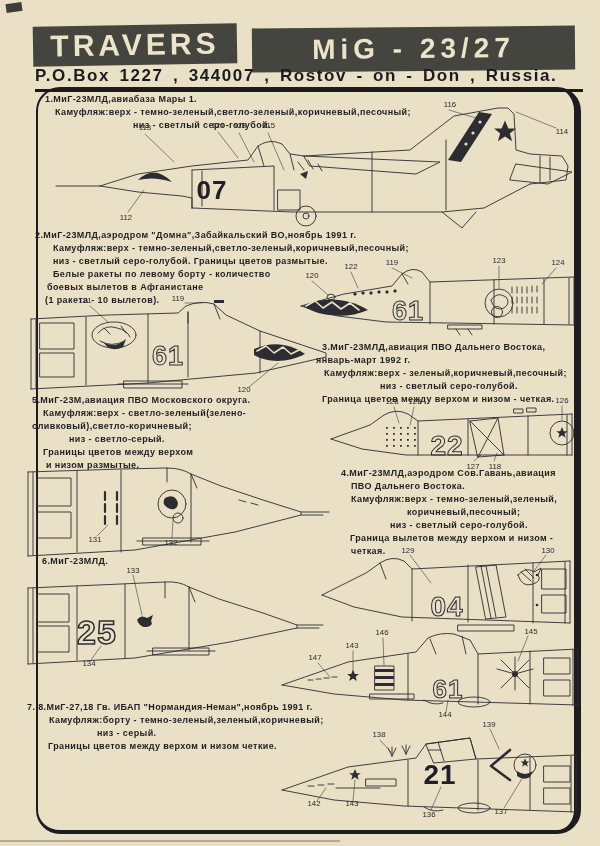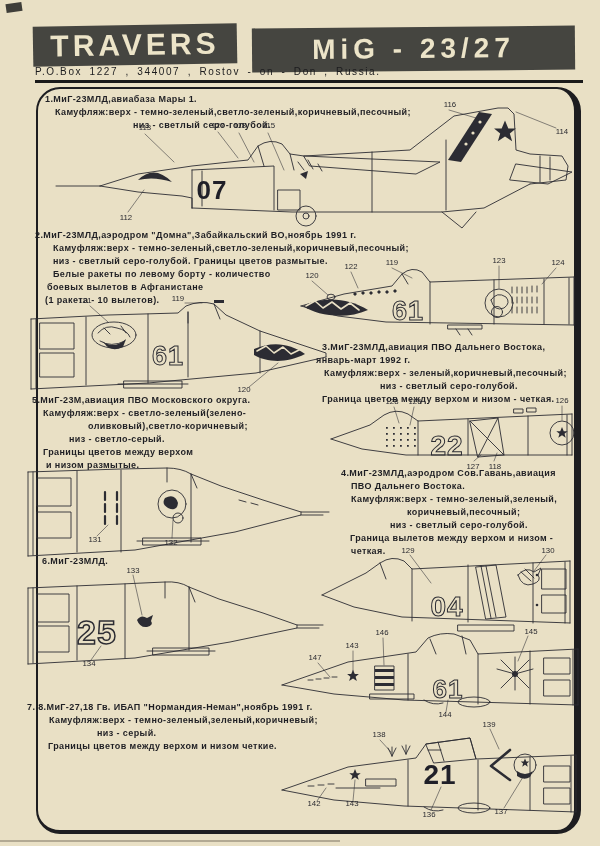--- a/index.html
+++ b/index.html
@@ -5,22 +5,22 @@
   html,body{margin:0;padding:0}
   body{width:600px;height:846px;position:relative;overflow:hidden;
        background:#e9e0c5;font-family:"Liberation Sans",sans-serif}
   .page{position:absolute;inset:0}
   .box{position:absolute;background:#454540;color:#ece4c8;display:flex;
        align-items:center;justify-content:center;font-weight:bold}
   .brand{left:33px;top:25px;width:204px;height:40px;font-size:30px;
          letter-spacing:4px;transform:rotate(-1deg)}
   .title{left:252px;top:27px;width:323px;height:44px;font-size:28px;
          letter-spacing:5px;transform:rotate(-0.5deg)}
-  .address{position:absolute;left:35px;top:66px;width:548px;font-size:10px;
-           font-weight:normal;letter-spacing:1.6px;word-spacing:3px;color:#1c1c1e;
+  .address{position:absolute;left:35px;top:66px;width:548px;font-size:17px;
+           font-weight:bold;letter-spacing:1.6px;word-spacing:3px;color:#1c1c1e;
            border-bottom:3.5px solid #1a1a1a;padding-bottom:3px;white-space:nowrap}
   .sheet{position:absolute;left:36px;top:87px;width:545px;height:747px;
          box-sizing:border-box;border:2.5px solid #1d1d20;border-right-width:7px;
          border-bottom-width:4px;border-radius:24px}
   .speck{position:absolute;left:6px;top:3px;width:16px;height:9px;
          background:#3f3e39;transform:rotate(-8deg)}
   .paper-edge{position:absolute;left:0;top:840px;width:340px;height:2px;
               background:#9a927e;opacity:.7}
   .sec{position:absolute;color:#1f1f24;font-size:9px;font-weight:bold;
        letter-spacing:.4px;line-height:13px;white-space:nowrap}
@@ -94,33 +94,33 @@
     <div style="margin-left:16px">Камуфляж:верх - темно-зеленый,зеленый,</div>
     <div style="margin-left:72px">коричневый,песочный;</div>
     <div style="margin-left:55px">низ - светлый серо-голубой.</div>
     <div style="margin-left:15px">Граница вылетов между верхом и низом -</div>
     <div style="margin-left:16px">четкая.</div>
   </div>
 
   <div class="sec" style="left:32px;top:394px">
     <div>5.МиГ-23М,авиация ПВО Московского округа.</div>
     <div style="margin-left:11px">Камуфляж:верх - светло-зеленый(зелено-</div>
-    <div style="margin-left:56px">оливковый),светло-коричневый;</div>
+    <div style="">оливковый),светло-коричневый;</div>
     <div style="margin-left:37px">низ - светло-серый.</div>
     <div style="margin-left:11px">Границы цветов между верхом</div>
     <div style="margin-left:14px">и низом размытые.</div>
   </div>
 
   <div class="sec" style="left:42px;top:555px">
     <div>6.МиГ-23МЛД.</div>
   </div>
 
   <div class="sec" style="left:27px;top:701px">
     <div>7. 8.МиГ-27,18 Гв. ИБАП "Нормандия-Неман",ноябрь 1991 г.</div>
-    <div style="margin-left:22px">Камуфляж:верх - темно-зеленый,зеленый,коричневый;</div>
+    <div style="margin-left:22px">Камуфляж:борту - темно-зеленый,зеленый,коричневый;</div>
     <div style="margin-left:70px">низ - серый.</div>
     <div style="margin-left:21px">Границы цветов между верхом и низом четкие.</div>
   </div>
 
   <svg class="plane" style="left:42px;top:100px" width="540" height="132" viewBox="0 0 540 132">
     <g>
       <path d="M14,86 H58"></path>
       <path d="M58,86 L96,74 L150,66 L206,60 L216,46 Q228,38 240,44 L248,54 L262,56 L368,50 L412,16 L456,8 L466,8 L472,14 L474,50 L488,54 L520,56 L526,66 L524,80 L488,84"></path>
       <path d="M58,86 L96,92 L140,96 L150,98 L150,108"></path>
       <path d="M150,108 L250,112 L400,112 L442,108 L488,84"></path>

